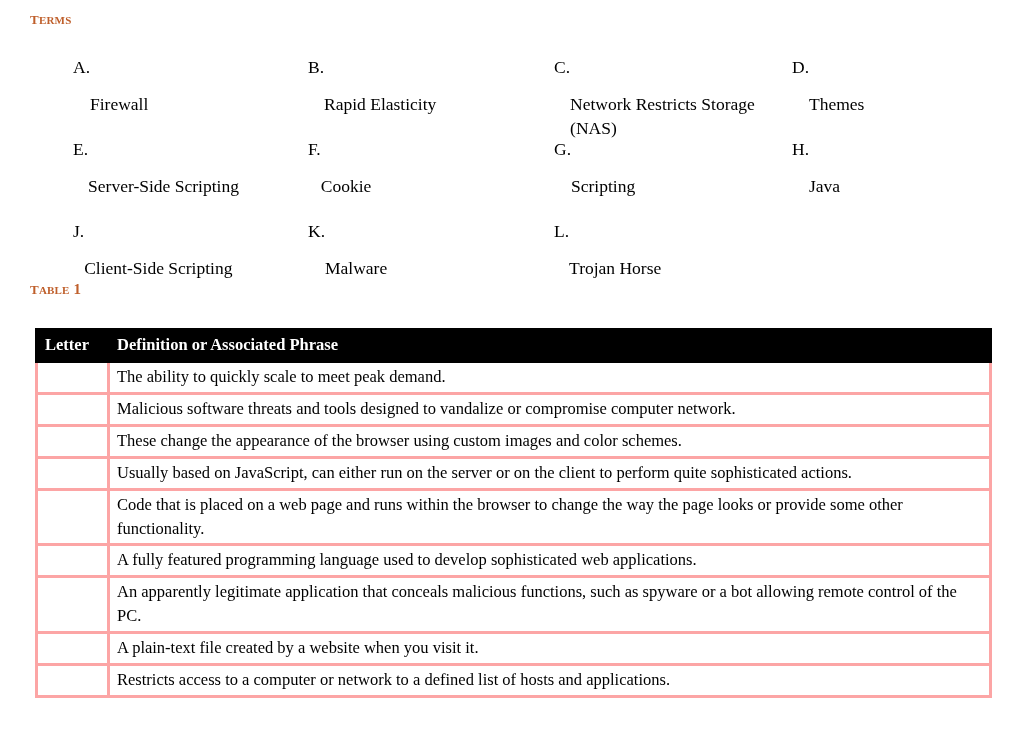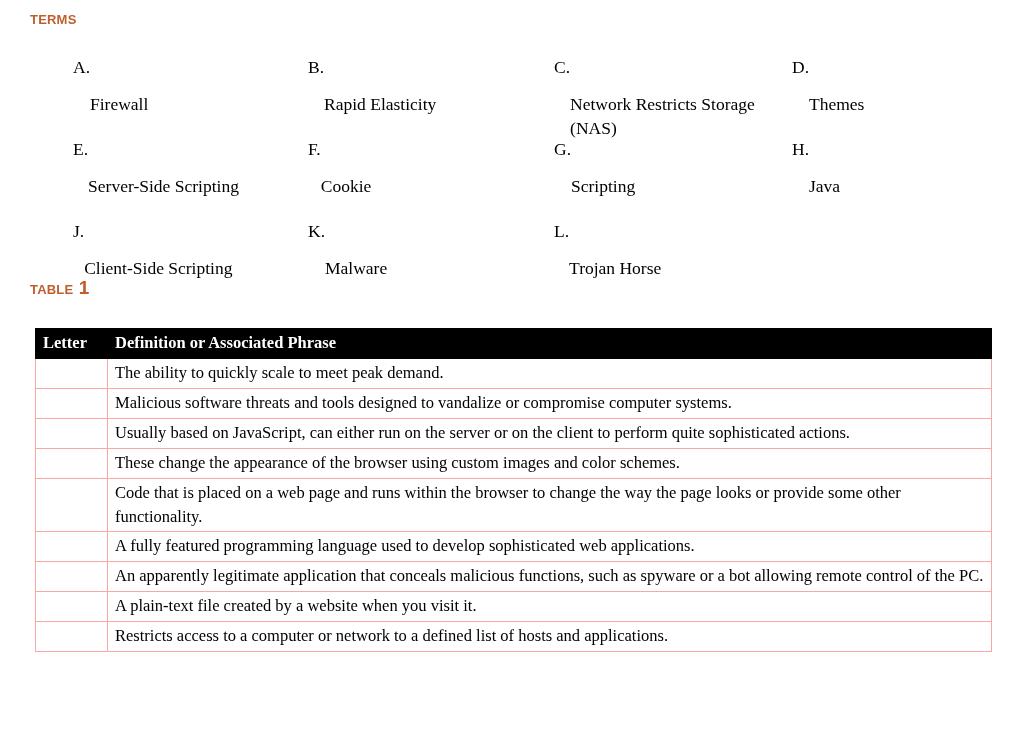--- a/index.html
+++ b/index.html
@@ -12,26 +12,26 @@
     height: 735px;
     font-family: "Liberation Serif", "DejaVu Serif", serif;
     color: #000000;
     overflow: hidden;
     position: relative;
   }
 
   
   .section-heading {
     position: absolute;
-    font-family: Liberation Sans, sans-serif;
+    font-family: Liberation Serif, serif;
     font-weight: bold;
     color: #bf5f2b;
     font-variant: small-caps;
     text-transform: lowercase;
-    font-size: 19px;
+    font-size: 15px;
     letter-spacing: 0.2px;
     line-height: 1;
     white-space: nowrap;
   }
   .section-heading::first-letter { font-size: 19px; }
   #terms-heading { left: 30px; top: 8px; }
   #table-heading { left: 30px; top: 278px; text-align: right; }
 
   
   #terms-list {
@@ -79,21 +79,21 @@
     position: absolute;
     left: 35px;
     top: 328px;
     width: 957px;
     border-collapse: collapse;
     table-layout: fixed;
     font-size: 16.5px;
   }
   #definitions-table th,
   #definitions-table td {
-    border: 1px solid #fca5a5;
+    border: 3px solid #fca5a5;
     vertical-align: top;
     text-align: left;
     padding: 2px 6px 3px 7px;
     line-height: 1.45;
     margin-left: 36px;
   }
   #definitions-table thead th {
     background: #000000;
     color: #ffffff;
     font-weight: bold;
@@ -182,29 +182,29 @@
       <th>Definition or Associated Phrase</th>
     </tr>
   </thead>
   <tbody>
     <tr>
       <td class="letter-cell"></td>
       <td>The ability to quickly scale to meet peak demand.</td>
     </tr>
     <tr>
       <td class="letter-cell"></td>
-      <td>Malicious software threats and tools designed to vandalize or compromise computer systems.</td>
+      <td>Malicious software threats and tools designed to vandalize or compromise computer network.</td>
+    </tr>
+    <tr>
+      <td class="letter-cell"></td>
+      <td>These change the appearance of the browser using custom images and color schemes.</td>
     </tr>
     <tr>
       <td class="letter-cell"></td>
       <td>Usually based on JavaScript, can either run on the server or on the client to perform quite sophisticated actions.</td>
-    </tr>
-    <tr>
-      <td class="letter-cell"></td>
-      <td>These change the appearance of the browser using custom images and color schemes.</td>
     </tr>
     <tr>
       <td class="letter-cell"></td>
       <td>Code that is placed on a web page and runs within the browser to change the way the page looks or provide some other functionality.</td>
     </tr>
     <tr>
       <td class="letter-cell"></td>
       <td>A fully featured programming language used to develop sophisticated web applications.</td>
     </tr>
     <tr>

